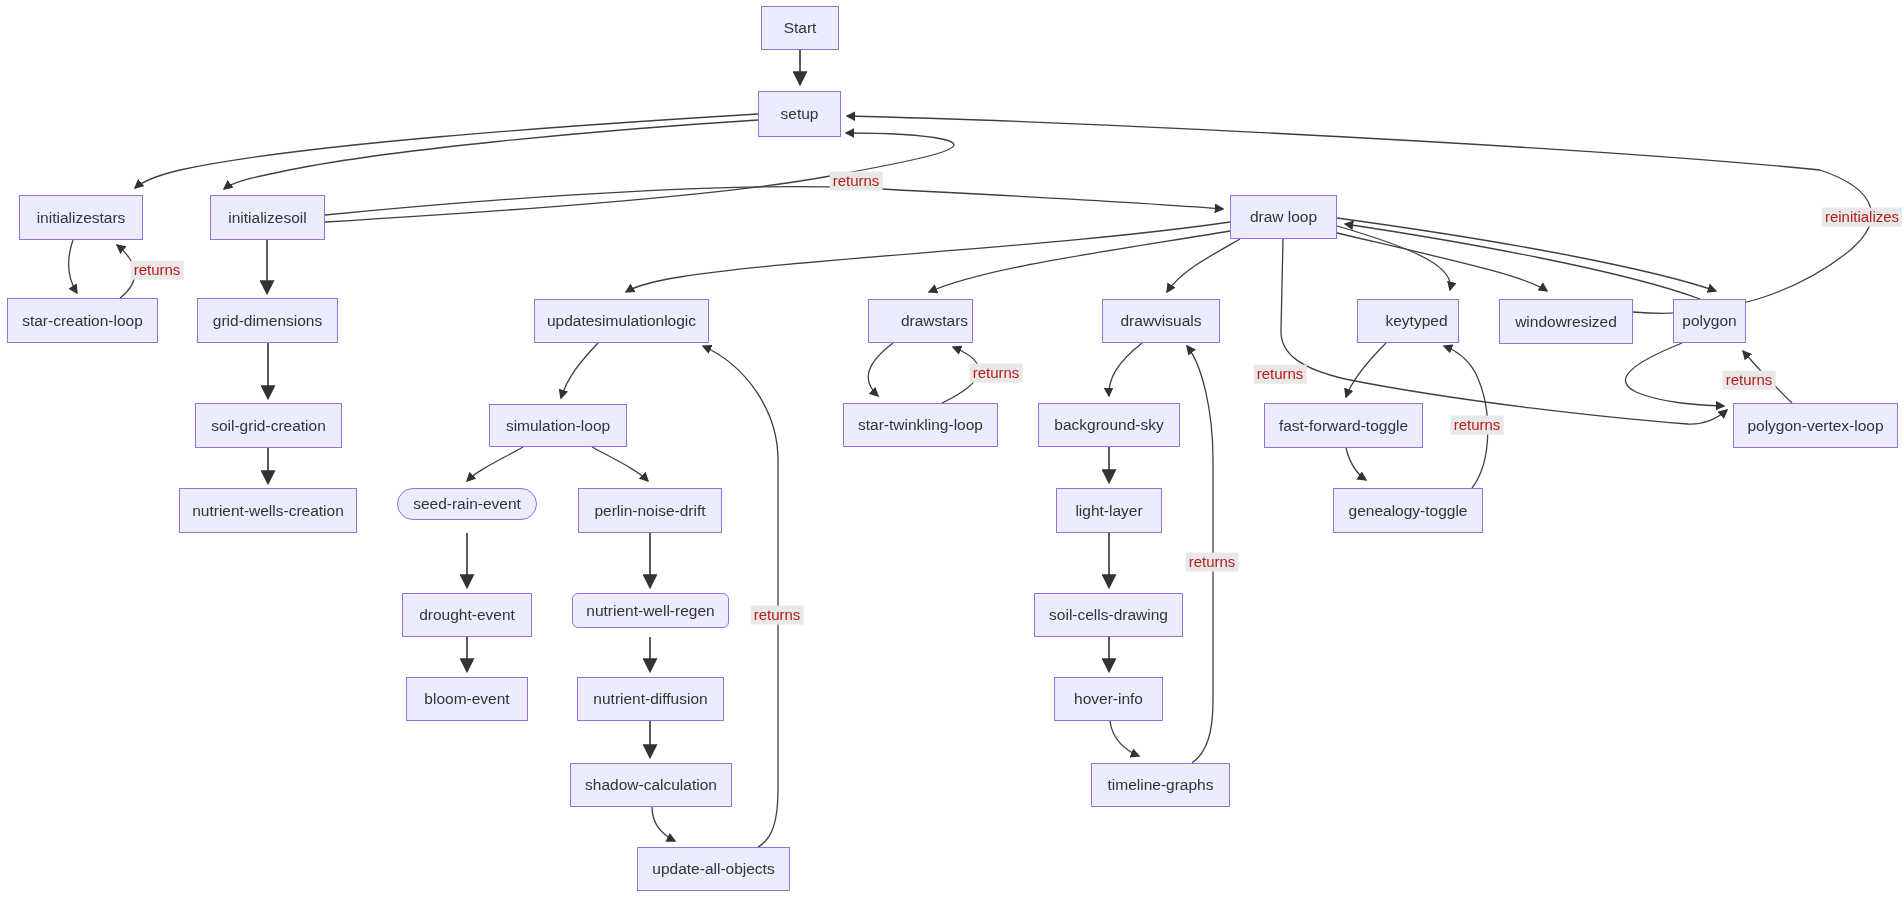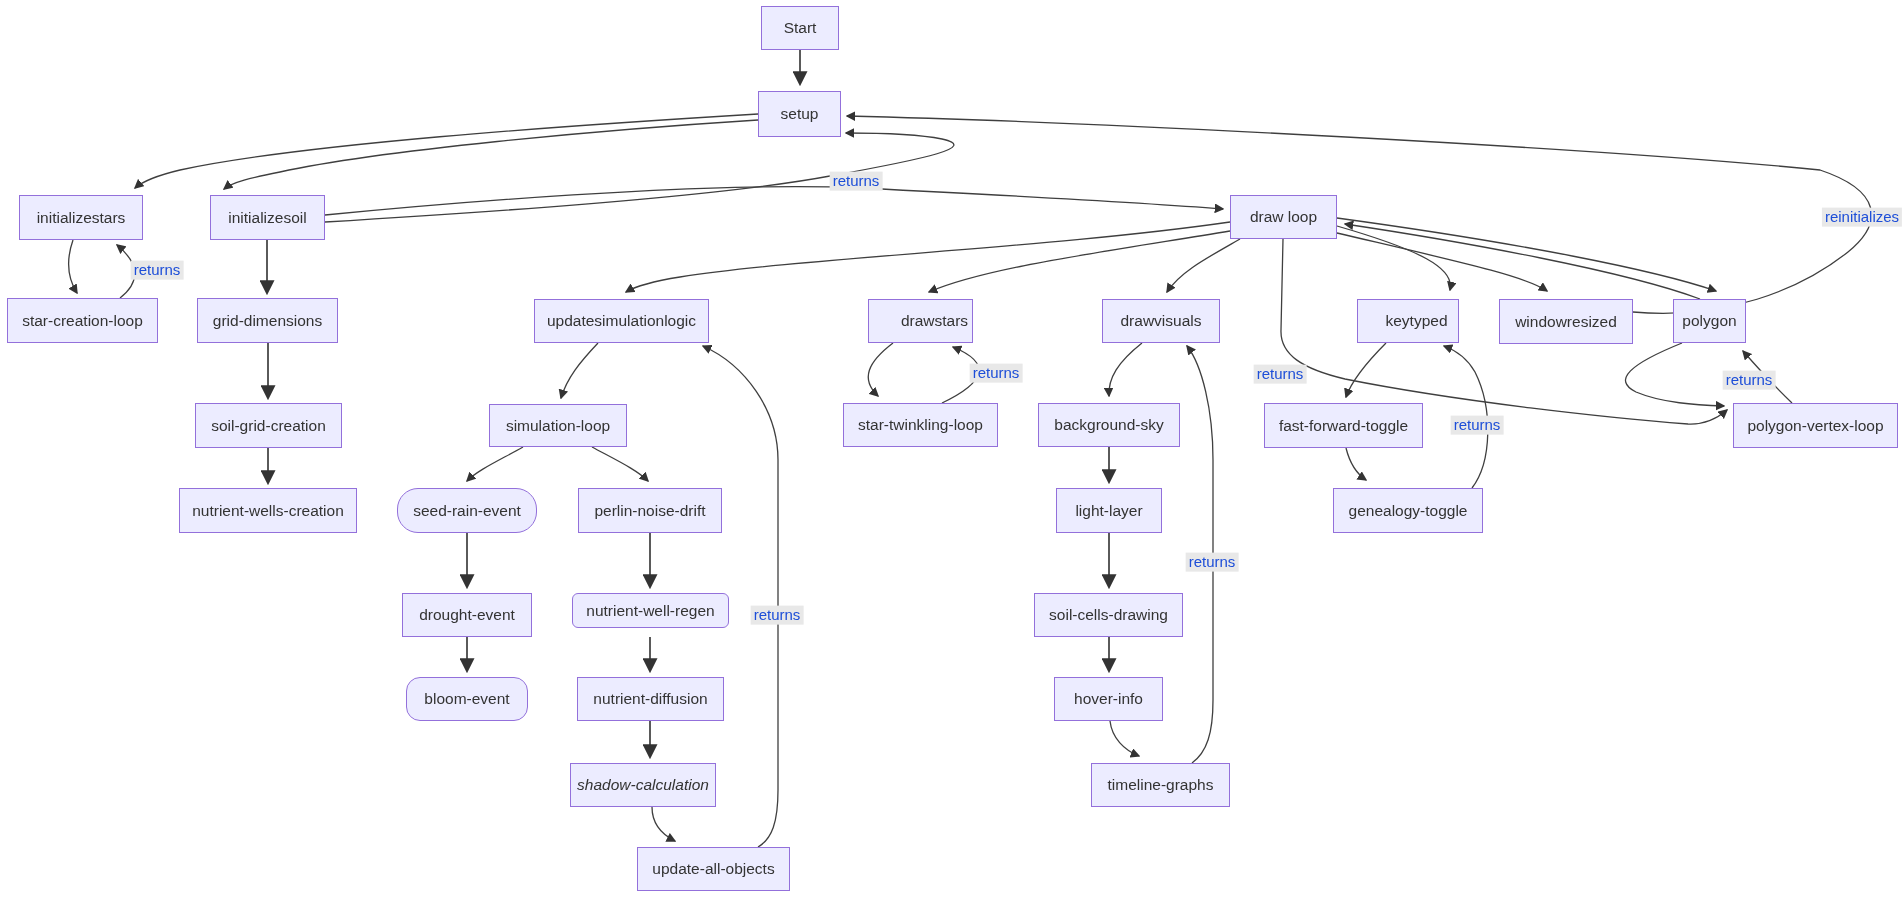--- a/index.html
+++ b/index.html
@@ -4,21 +4,21 @@
 <style>
   html,body{margin:0;padding:0;background:#ffffff;}
   #stage{position:relative;width:1904px;height:898px;background:#ffffff;overflow:hidden;
          font-family:"Liberation Sans","DejaVu Sans",sans-serif;}
   #edge-layer{position:absolute;left:0;top:0;width:1904px;height:898px;}
   .edge{fill:none;stroke:#3f3f3f;stroke-width:1.3px;}
   .edge.thick{stroke:#5a5a5a;stroke-width:2px;}
   .node{position:absolute;box-sizing:border-box;display:flex;align-items:center;justify-content:center;
         background:#ECECFF;border:1.3px solid #9370DB;color:#333;font-size:15.5px;line-height:1.1;
         text-align:center;white-space:nowrap;}
-  .edge-label{position:absolute;transform:translate(-50%,-50%);background:#e8e8e8;color:#1d4ed8;
+  .edge-label{position:absolute;transform:translate(-50%,-50%);background:#e8e8e8;color:#b91c1c;
         font-size:15px;padding:0 3px;line-height:1.25;white-space:nowrap;}
 </style>
 </head>
 <body>
 
 <div id="stage">
   <svg id="edge-layer" viewBox="0 0 1904 898" xmlns="http://www.w3.org/2000/svg">
     <defs>
       <marker id="arrow" viewBox="0 0 10 10" refX="8.5" refY="5" markerWidth="7.5" markerHeight="7.5" orient="auto-start-reverse">
         <path d="M0,0 L10,5 L0,10 z" fill="#333333"></path>
@@ -73,27 +73,27 @@
       <div class="node" style="left: 761px; top: 6px; width: 78px; height: 44px;">Start</div>
       <div class="node" style="left: 758px; top: 91px; width: 83px; height: 46px;">setup</div>
       <div class="node" style="left: 19px; top: 195px; width: 124px; height: 45px;">initializestars</div>
       <div class="node" style="left: 210px; top: 195px; width: 115px; height: 45px;">initializesoil</div>
       <div class="node" style="left: 7px; top: 298px; width: 151px; height: 45px;">star-creation-loop</div>
       <div class="node" style="left: 197px; top: 298px; width: 141px; height: 45px;">grid-dimensions</div>
       <div class="node" style="left: 195px; top: 403px; width: 147px; height: 45px;">soil-grid-creation</div>
       <div class="node" style="left: 179px; top: 488px; width: 178px; height: 45px;">nutrient-wells-creation</div>
       <div class="node" style="left: 534px; top: 299px; width: 175px; height: 44px;">updatesimulationlogic</div>
       <div class="node" style="left: 489px; top: 404px; width: 138px; height: 43px;">simulation-loop</div>
-      <div class="node" style="left: 397px; top: 488px; width: 140px; height: 45px; border-radius: 21px;">seed-rain-event</div>
+      <div class="node" style="left: 397px; top: 488px; width: 140px; height: 32px; border-radius: 21px;">seed-rain-event</div>
       <div class="node" style="left: 578px; top: 488px; width: 144px; height: 45px;">perlin-noise-drift</div>
       <div class="node" style="left: 402px; top: 593px; width: 130px; height: 44px;">drought-event</div>
       <div class="node" style="left: 572px; top: 593px; width: 157px; height: 35px; border-radius: 6px;">nutrient-well-regen</div>
-      <div class="node" style="left: 406px; top: 677px; width: 122px; height: 44px; border-radius: 14px;">bloom-event</div>
+      <div class="node" style="left: 406px; top: 677px; width: 122px; height: 44px;">bloom-event</div>
       <div class="node" style="left: 577px; top: 677px; width: 147px; height: 44px;">nutrient-diffusion</div>
-      <div class="node" style="left: 570px; top: 763px; width: 146px; height: 44px; font-style: italic;">shadow-calculation</div>
+      <div class="node" style="left: 570px; top: 763px; width: 162px; height: 44px;">shadow-calculation</div>
       <div class="node" style="left: 637px; top: 847px; width: 153px; height: 44px;">update-all-objects</div>
       <div class="node" style="left: 868px; top: 299px; width: 105px; height: 44px; padding-left: 28px;">drawstars</div>
       <div class="node" style="left: 843px; top: 403px; width: 155px; height: 44px;">star-twinkling-loop</div>
       <div class="node" style="left: 1102px; top: 299px; width: 118px; height: 44px;">drawvisuals</div>
       <div class="node" style="left: 1038px; top: 403px; width: 142px; height: 44px;">background-sky</div>
       <div class="node" style="left: 1056px; top: 488px; width: 106px; height: 45px;">light-layer</div>
       <div class="node" style="left: 1034px; top: 593px; width: 149px; height: 44px;">soil-cells-drawing</div>
       <div class="node" style="left: 1054px; top: 677px; width: 109px; height: 44px;">hover-info</div>
       <div class="node" style="left: 1091px; top: 763px; width: 139px; height: 44px;">timeline-graphs</div>
       <div class="node" style="left: 1230px; top: 195px; width: 107px; height: 44px;">draw loop</div>

